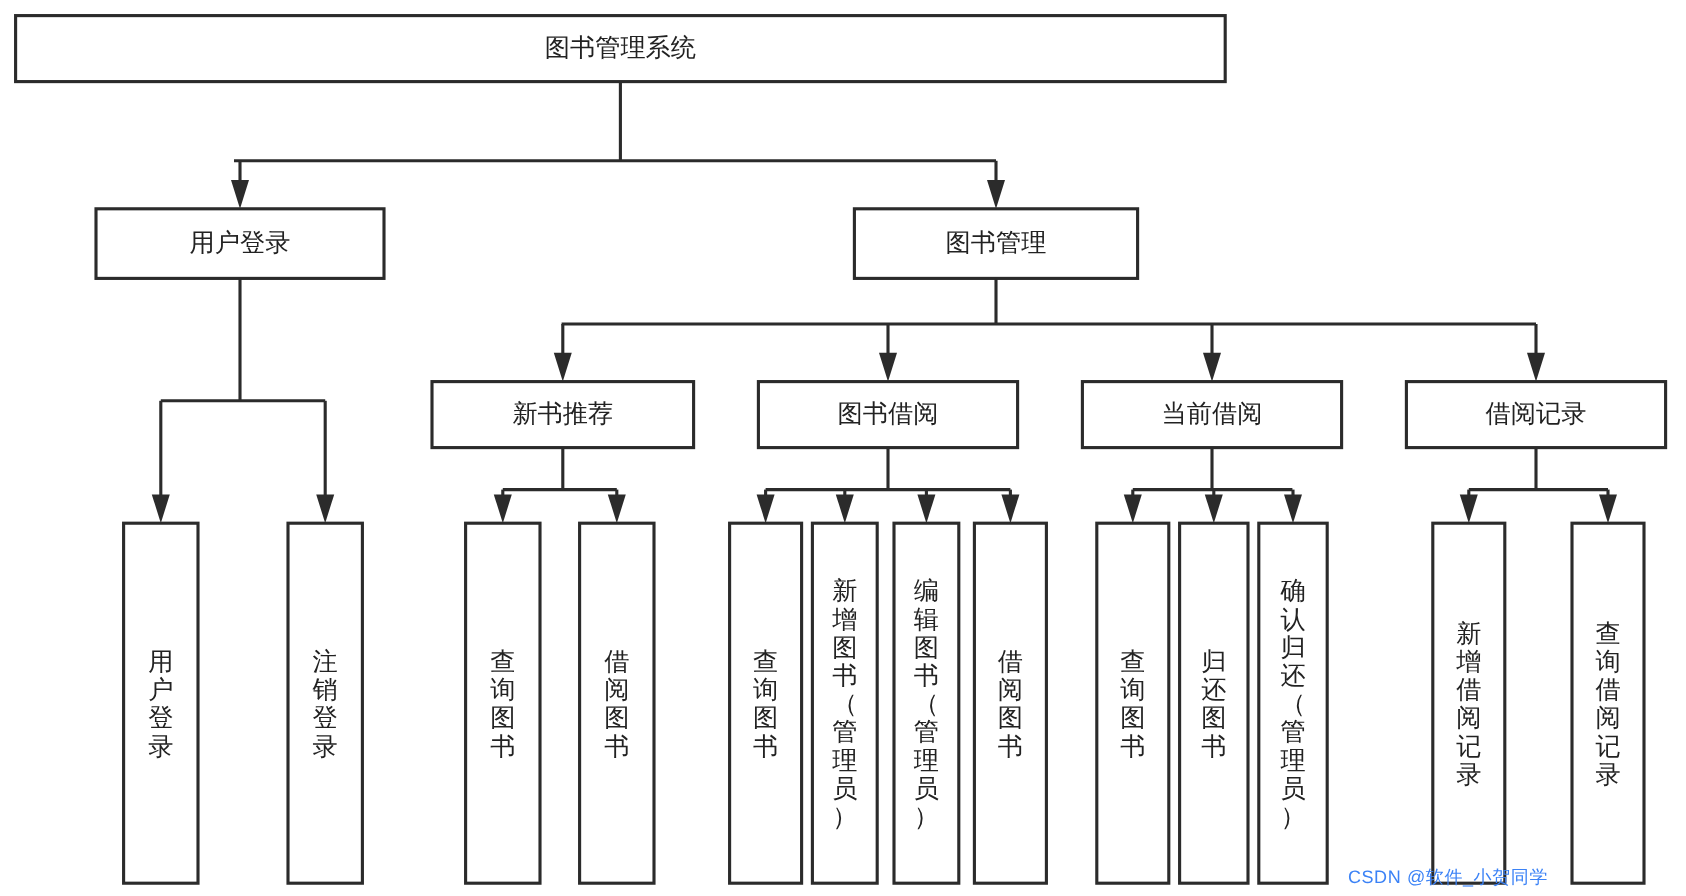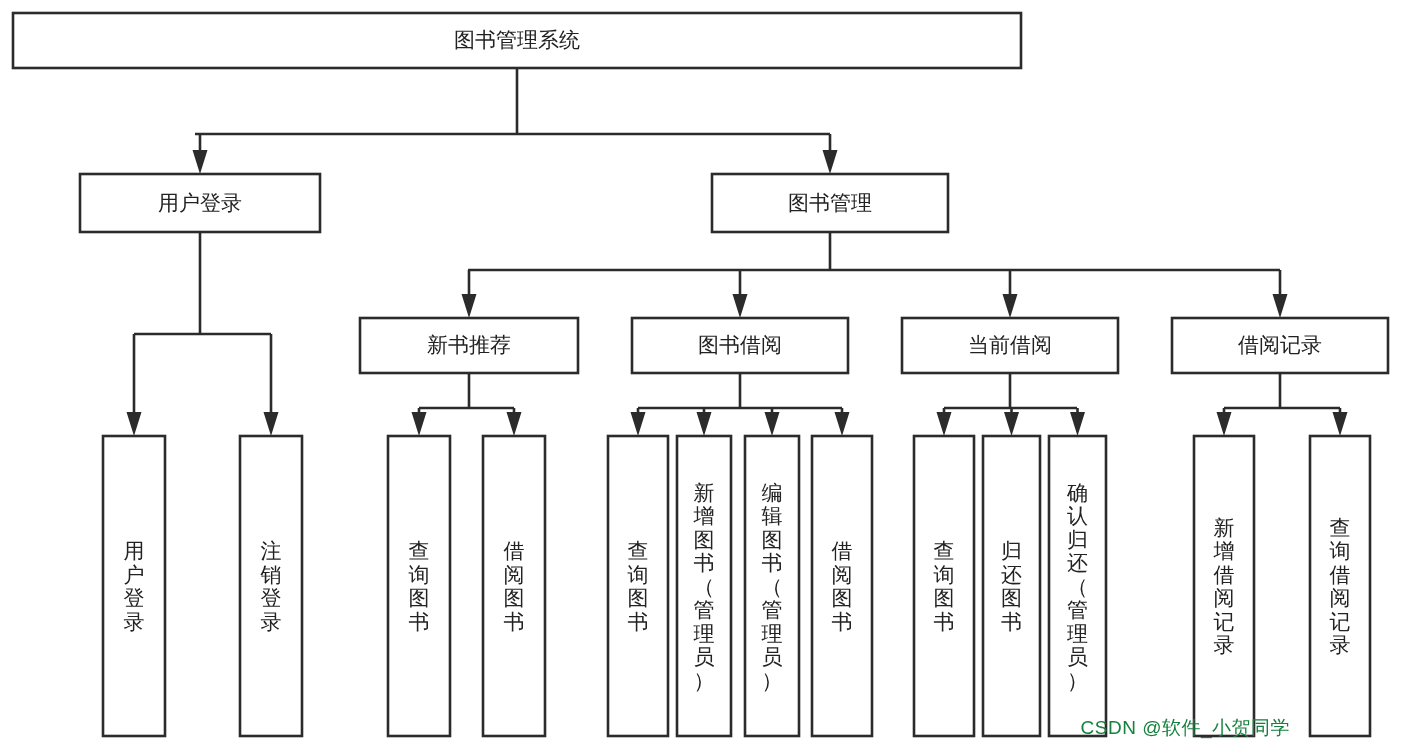--- a/index.html
+++ b/index.html
@@ -56,22 +56,22 @@
     fill: #222222;
     font-size: 21px;
     text-anchor: middle;
     white-space: pre;
   }
   .watermark {
     position: absolute;
     right: 10px;
     bottom: 6px;
     font-family: "Liberation Sans", "DejaVu Sans", sans-serif;
-    font-size: 19px;
-    color: #15803d;
+    font-size: 15px;
+    color: #3b82f6;
     letter-spacing: 0.5px;
     user-select: none;
     pointer-events: none;
   }
 </style>
 </head>
 <body>
 
 <div id="diagram-root">
 

